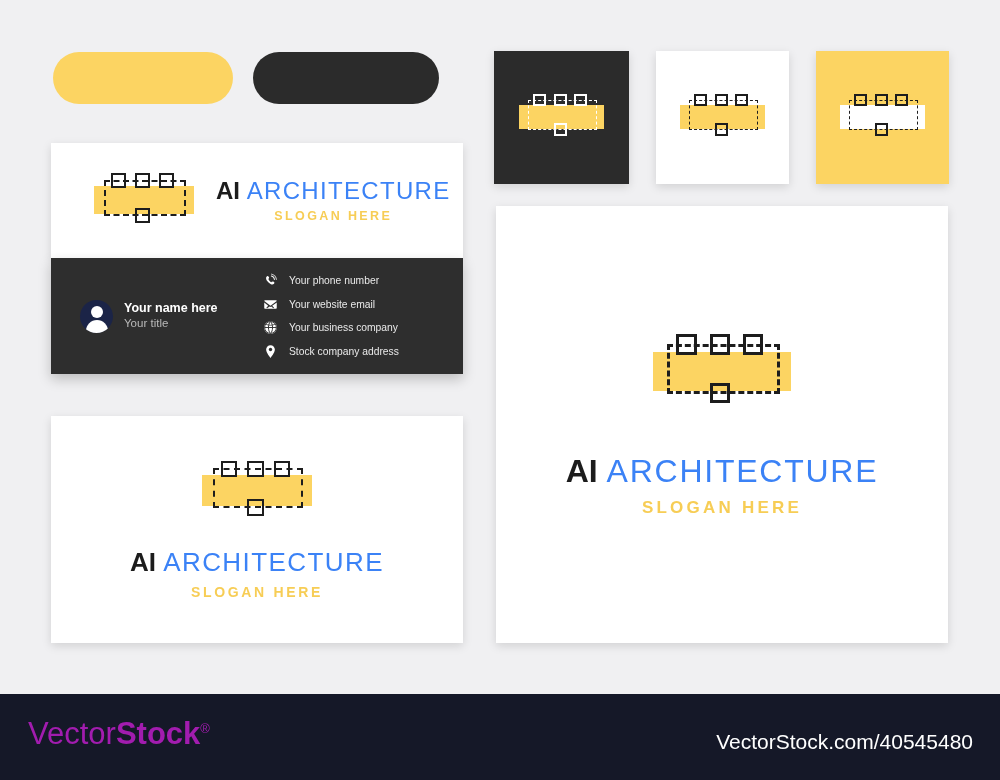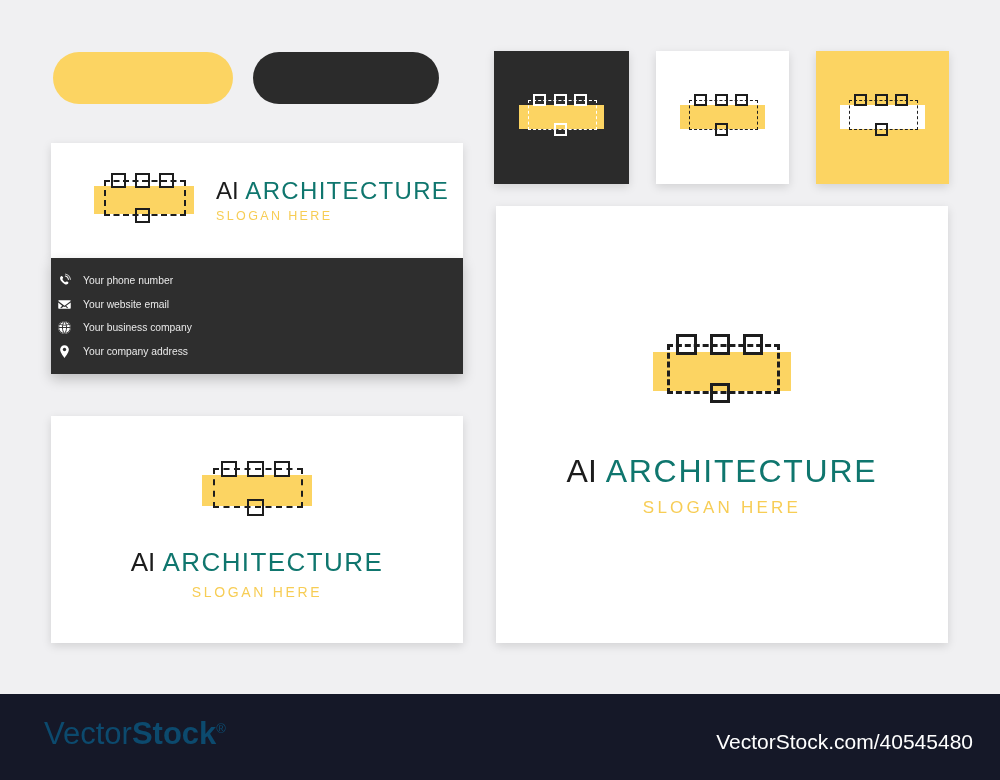--- a/index.html
+++ b/index.html
@@ -63,23 +63,23 @@
     width:calc(var(--u) * 15px); height:calc(var(--u) * 15px);
     border:calc(var(--u) * 2.6px) solid var(--strokecol,#1d1d1d);
   }
   .mark .sq.t1{left:calc(var(--u) * 17px); top:calc(var(--u) * 1px);}
   .mark .sq.t2{left:calc(var(--u) * 41px); top:calc(var(--u) * 1px);}
   .mark .sq.t3{left:calc(var(--u) * 65px); top:calc(var(--u) * 1px);}
   .mark .sq.b1{left:calc(var(--u) * 41px); top:calc(var(--u) * 36px);}
 
   
   .wordmark{line-height:1;white-space:nowrap;}
-  .wm-ai{font-weight:400;color:#1c1c1c;}
-  .wm-rest{font-weight:300;color:#0f766e;letter-spacing:.055em;}
-  .wm-slogan{color:#f7cd55;font-weight:400;letter-spacing:.19em;line-height:1;}
+  .wm-ai{font-weight:700;color:#1c1c1c;}
+  .wm-rest{font-weight:300;color:#3b82f6;letter-spacing:.055em;}
+  .wm-slogan{color:#f7cd55;font-weight:700;letter-spacing:.19em;line-height:1;text-align:center;}
 
   
   #bc-front .lockup{display:flex;align-items:center;gap:22px;margin-left:43px;}
   #bc-front .wm-line1{font-size:24px;}
   #bc-front .wm-slogan{font-size:12.5px;margin-top:7px;}
 
   
   .stacked-text{text-align:center;}
   #card-stacked .mark{margin-bottom:26px;}
   #card-stacked .wm-line1{font-size:26px;}
@@ -103,21 +103,21 @@
 
   .bc-right{width:50%;display:flex;flex-direction:column;justify-content:center;gap:8.5px;
             padding-left:6px;box-sizing:border-box;}
   .contact-row{display:flex;align-items:center;gap:11px;}
   .c-ico{width:15px;height:15px;flex:none;display:flex;align-items:center;justify-content:center;}
   .c-ico svg{display:block;}
   .c-text{color:#e9e9e9;font-size:10.3px;font-weight:400;white-space:nowrap;}
 
   
   #watermark{position:absolute;left:0;top:694px;width:1000px;height:86px;background:#151828;}
-  #vs-logo{position:absolute;left:44px;top:718px;font-size:31px;line-height:1;color:#0c4a6e;white-space:nowrap;}
+  #vs-logo{position:absolute;left:28px;top:718px;font-size:31px;line-height:1;color:#a21caf;white-space:nowrap;}
   #vs-logo .vs-vector{font-weight:300;}
   #vs-logo .vs-stock{font-weight:700;}
   #vs-logo .vs-reg{font-size:13px;vertical-align:super;font-weight:300;}
   #vs-url{position:absolute;right:27px;top:730px;font-size:21px;color:#ffffff;font-weight:400;white-space:nowrap;}
 </style>
 </head>
 <body>
 
 <div class="stage">
 
@@ -138,20 +138,30 @@
         <div class="wm-line1">
           <span class="wm-ai">AI</span><span class="wm-rest"> ARCHITECTURE</span>
         </div>
         <div class="wm-slogan">SLOGAN HERE</div>
       </div>
     </div>
   </div>
 
   <div class="card" id="bc-back">
     <div class="bc-inner">
+      <div class="bc-left">
+        <div class="avatar">
+          <div class="head"></div>
+          <div class="body"></div>
+        </div>
+        <div>
+          <div class="bc-name">Your name here</div>
+          <div class="bc-title">Your title</div>
+        </div>
+      </div>
 
       <div class="bc-right">
 
         <div class="contact-row">
           <span class="c-ico">
             <svg width="15" height="15" viewBox="0 0 24 24" fill="#ffffff">
               <path d="M16.6 14.2c-.6-.3-1.4-.9-2-.5-.5.3-.8 1-1.3.9-1.2-.3-2.6-1.6-3.4-2.6-.7-.9-1.4-2.2-1.2-2.8.1-.5.9-.7 1.1-1.3.2-.7-.4-1.4-.8-1.9-.5-.6-1-1.3-1.7-1.2-1.2.2-2.3 1.6-2.4 3-.1 1.7.8 3.6 1.9 5.1 1.5 2.2 3.6 4.1 5.9 5 1.4.5 3.2.7 4.3-.2 1-.8 1.5-2.3 1-3.1-.3-.6-.9-.9-1.4-1.4z"></path>
               <path d="M13.6 4.1c-.5-.1-.9.2-1 .6-.1.5.2.9.6 1 2.3.5 4 2.4 4.2 4.7 0 .5.4.8.9.8.5 0 .8-.5.8-.9-.3-3.1-2.5-5.6-5.5-6.2z" opacity="0.95"></path>
               <path d="M14 1c-.5-.1-.9.2-1 .7-.1.5.2.9.7 1 3.8.6 6.6 3.7 6.9 7.5 0 .5.4.8.9.8.5 0 .8-.5.8-.9-.4-4.6-3.8-8.4-8.3-9.1z" opacity="0.75"></path>
             </svg>
@@ -182,21 +192,21 @@
           <span class="c-text">Your business company</span>
         </div>
 
         <div class="contact-row">
           <span class="c-ico">
             <svg width="15" height="15" viewBox="0 0 24 24" fill="#ffffff">
               <path d="M12 1.8c-3.9 0-7 3.1-7 7 0 5.2 7 13.4 7 13.4s7-8.2 7-13.4c0-3.9-3.1-7-7-7z"></path>
               <circle cx="12" cy="8.7" r="2.7" fill="#2e2e2e"></circle>
             </svg>
           </span>
-          <span class="c-text">Your company address</span>
+          <span class="c-text">Stock company address</span>
         </div>
 
       </div>
     </div>
   </div>
 
   <div class="card variant" id="variant-dark">
     <div class="mark" style="--u:0.85;--barcol:#fcd462;--strokecol:#ffffff;">
       <div class="bar"></div>
       <div class="dashbox"></div>

